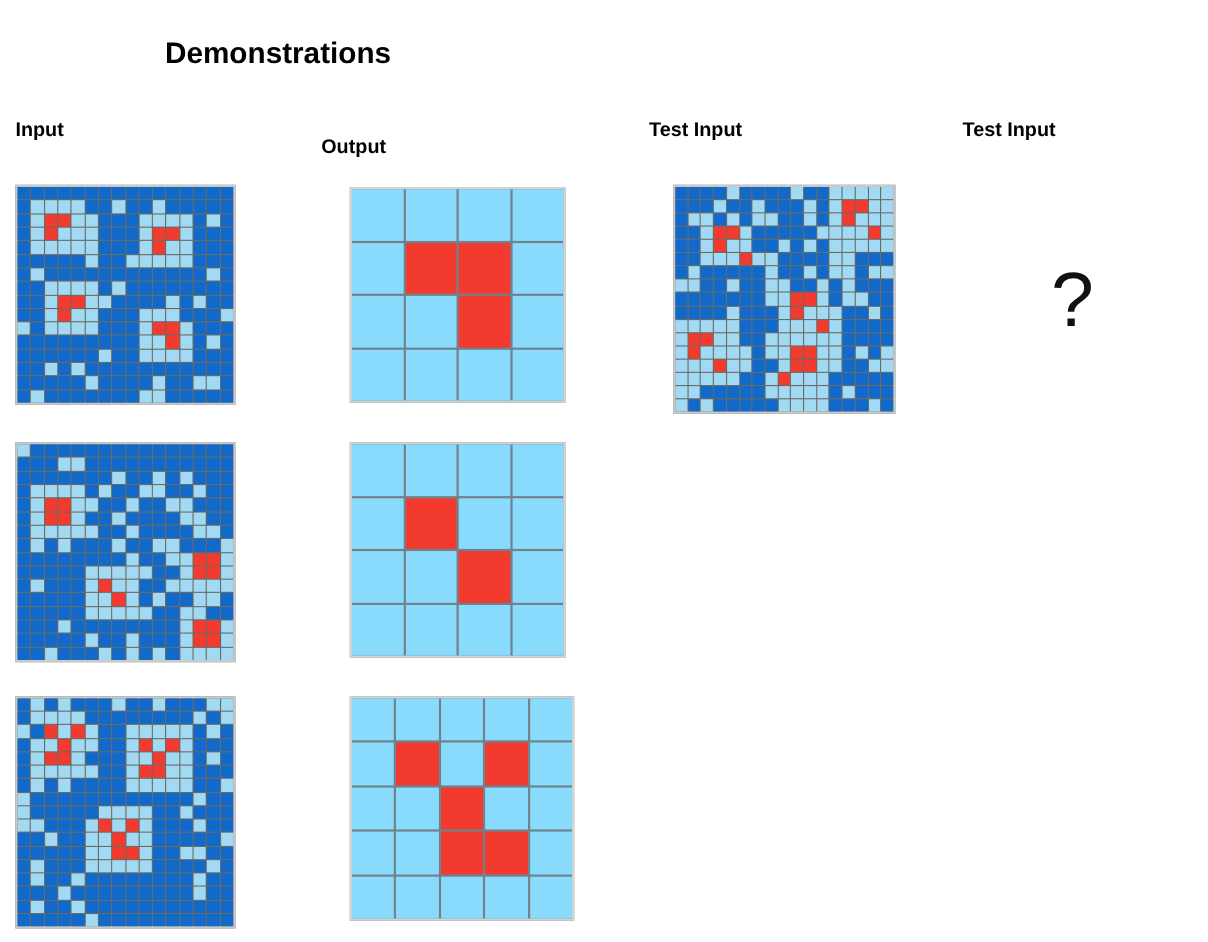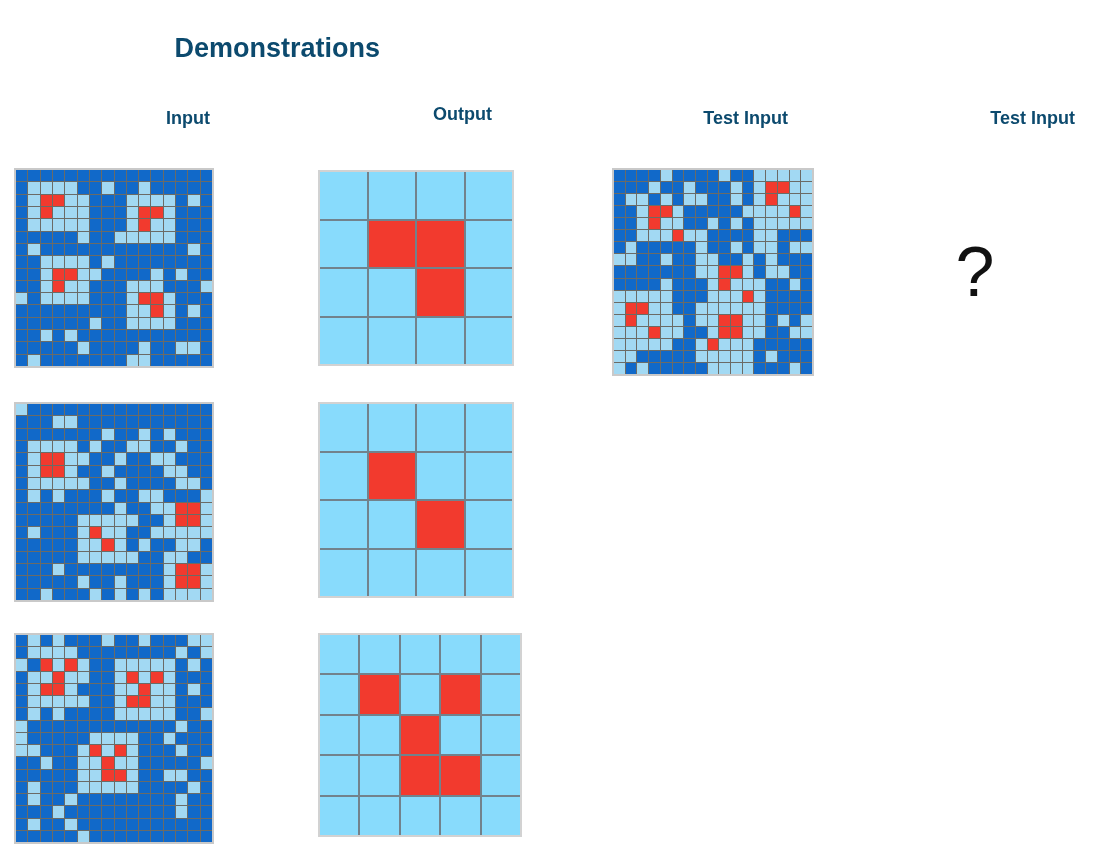--- a/index.html
+++ b/index.html
@@ -1,22 +1,22 @@
 <!DOCTYPE html>
 <html><head>
 <meta charset="utf-8">
 <style>
   html,body{margin:0;padding:0;background:#ffffff;}
   body{
     font-family:"Liberation Sans","DejaVu Sans",sans-serif;
     width:1098px;height:856px;position:relative;overflow:hidden;
   }
   .hdr{
-    position:absolute;font-weight:bold;color:#0c4a6e;
-    text-align:right;white-space:nowrap;
+    position:absolute;font-weight:bold;color:#000000;
+    text-align:left;white-space:nowrap;
   }
   .title{font-size:27px;}
   .col-hdr{font-size:18px;}
   .grid{
     position:absolute;display:grid;box-sizing:content-box;
   }
   .grid-in{
     gap:1px;background:#6b6b66;border:2px solid #c9c9c9;
   }
   .grid-out{
@@ -32,21 +32,21 @@
     font-weight:400;
   }
 </style>
 </head>
 <body>
 
 <div class="hdr title" style="left:150px;top:33px;width:230px;">Demonstrations</div>
 
 <div class="hdr col-hdr" style="left:14px;top:108px;width:196px;">Input</div>
 
-<div class="hdr col-hdr" style="left:292px;top:104px;width:200px;">Output</div>
+<div class="hdr col-hdr" style="left:292px;top:123px;width:200px;">Output</div>
 
 <div class="hdr col-hdr" style="left:590px;top:108px;width:198px;">Test Input</div>
 
 <div class="hdr col-hdr" style="left:875px;top:108px;width:200px;">Test Input</div>
 
 <div class="grid grid-in" style="left: 14px; top: 168px; width: 196px; height: 196px; grid-template-columns: repeat(16, 1fr); grid-template-rows: repeat(16, 1fr);">
     <div class="cell cB"></div>
     <div class="cell cB"></div>
     <div class="cell cB"></div>
     <div class="cell cB"></div>

